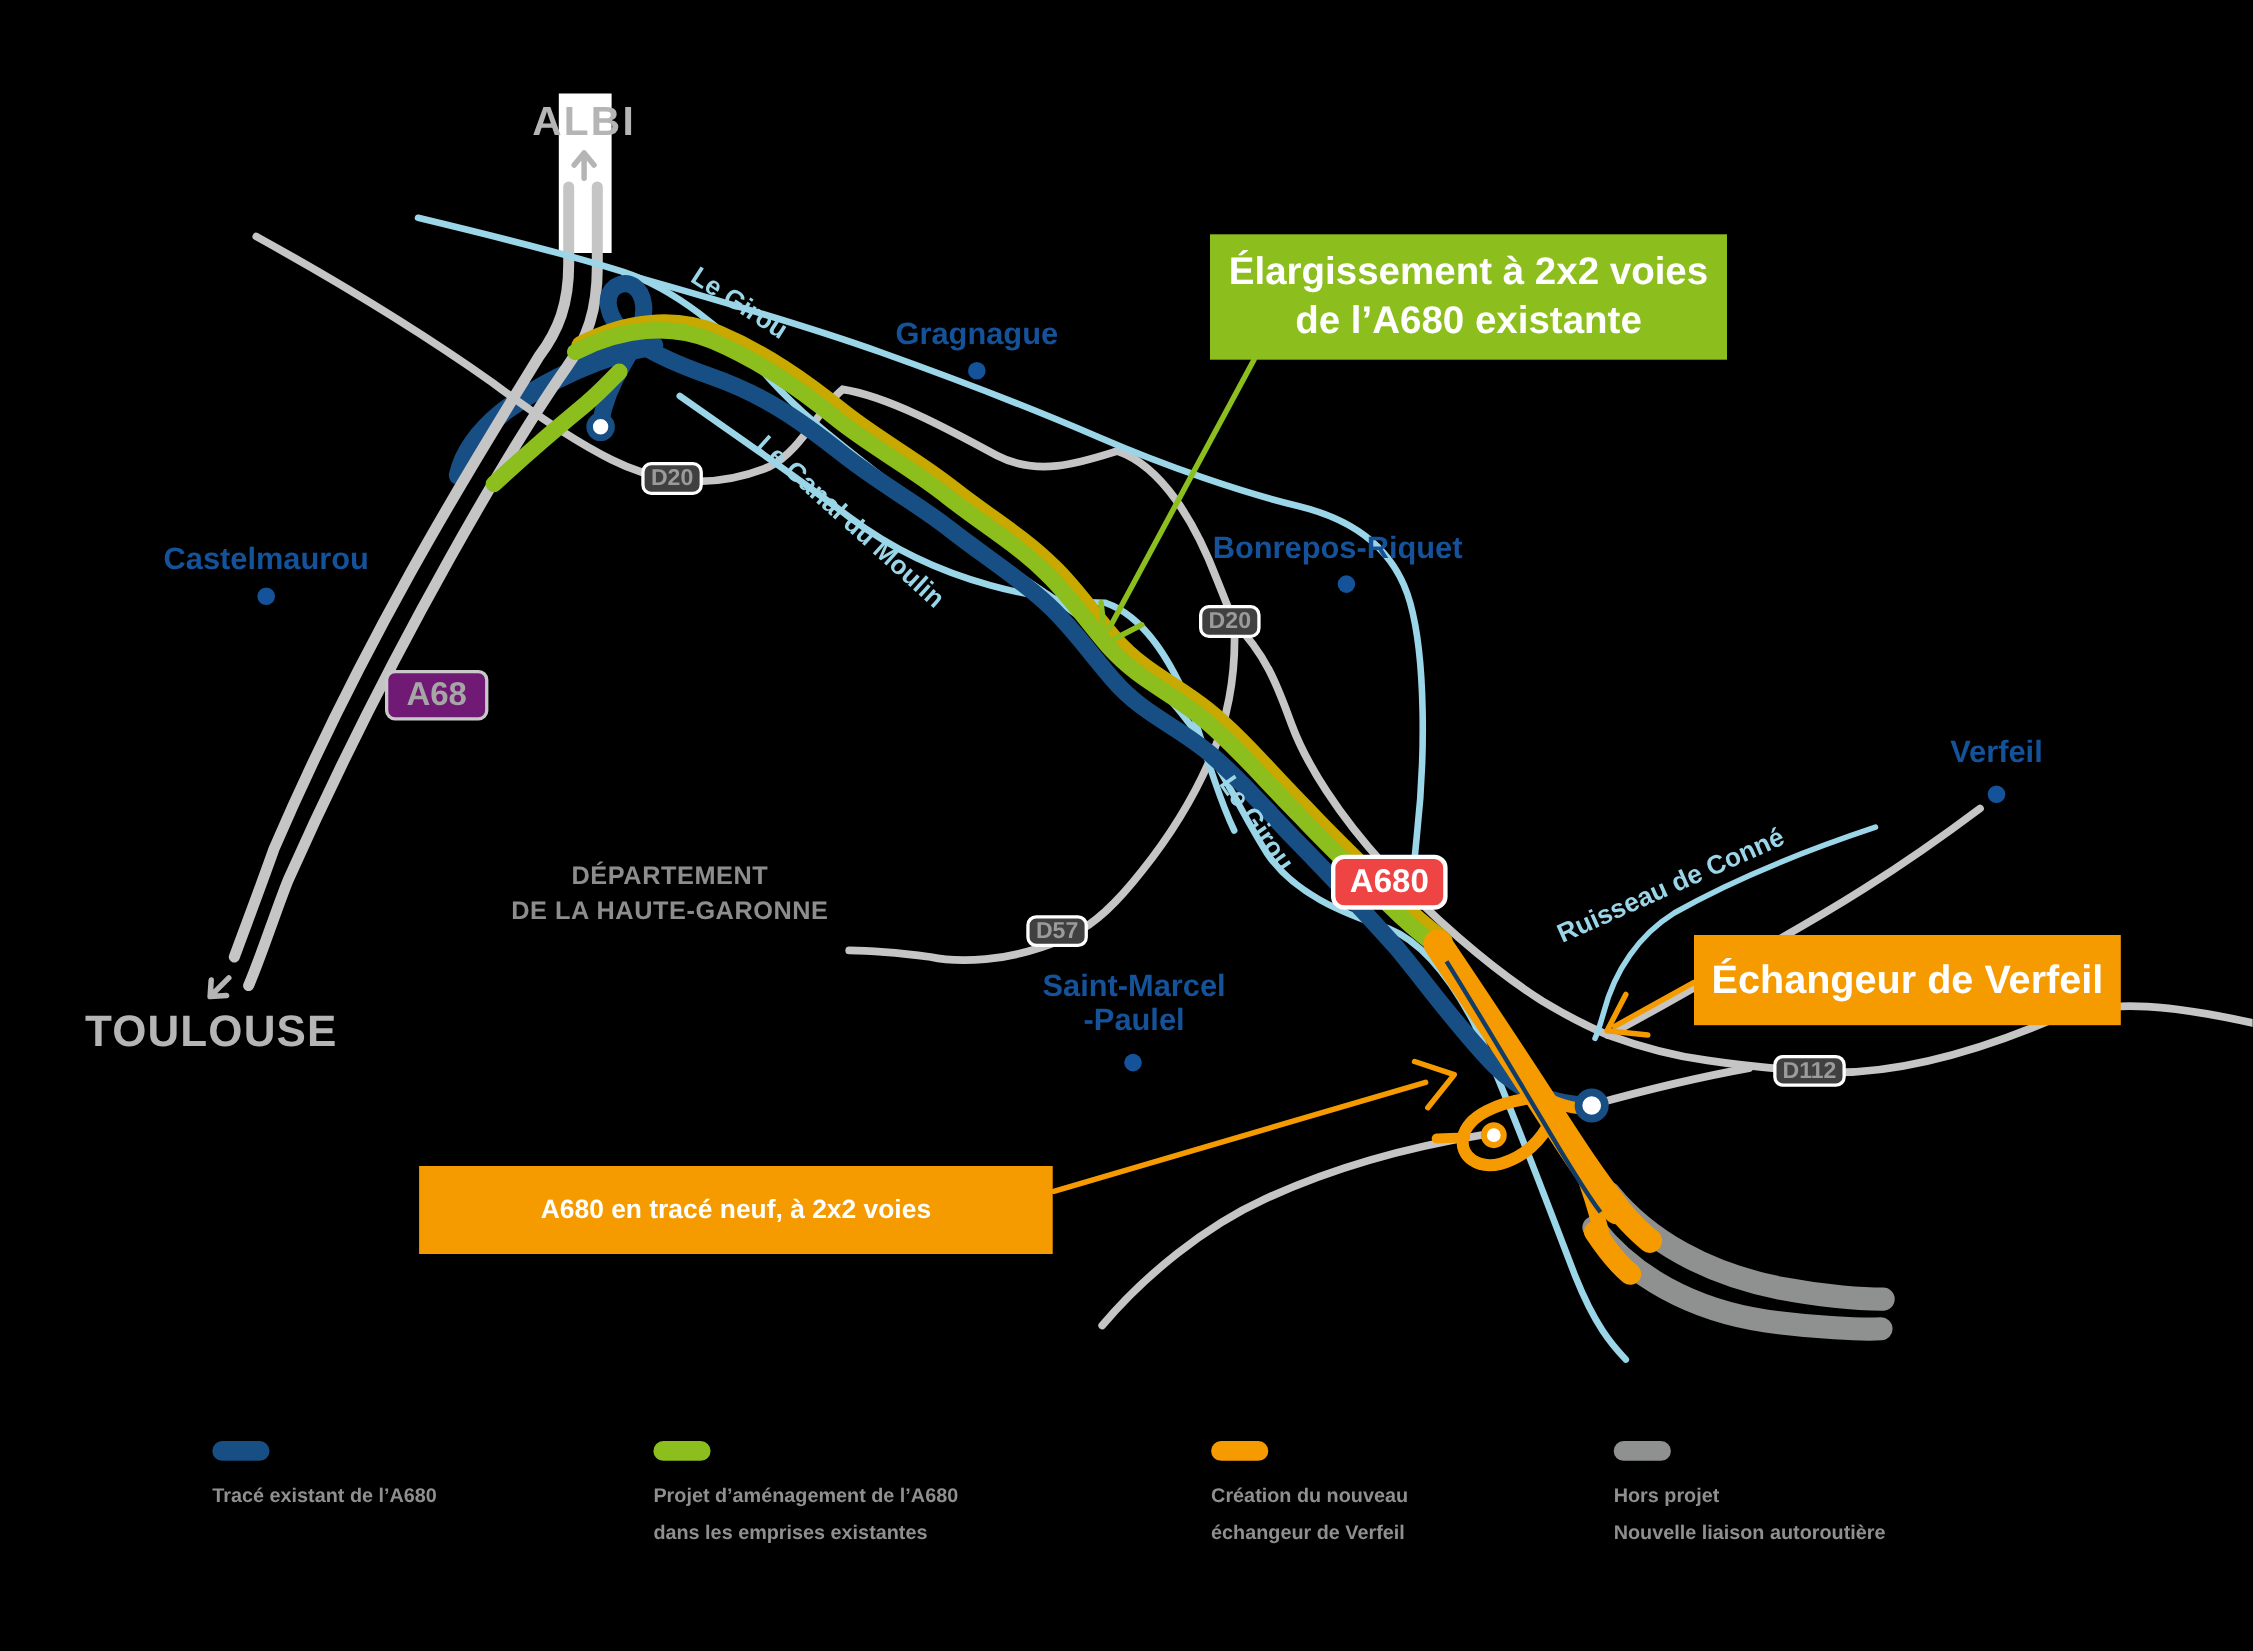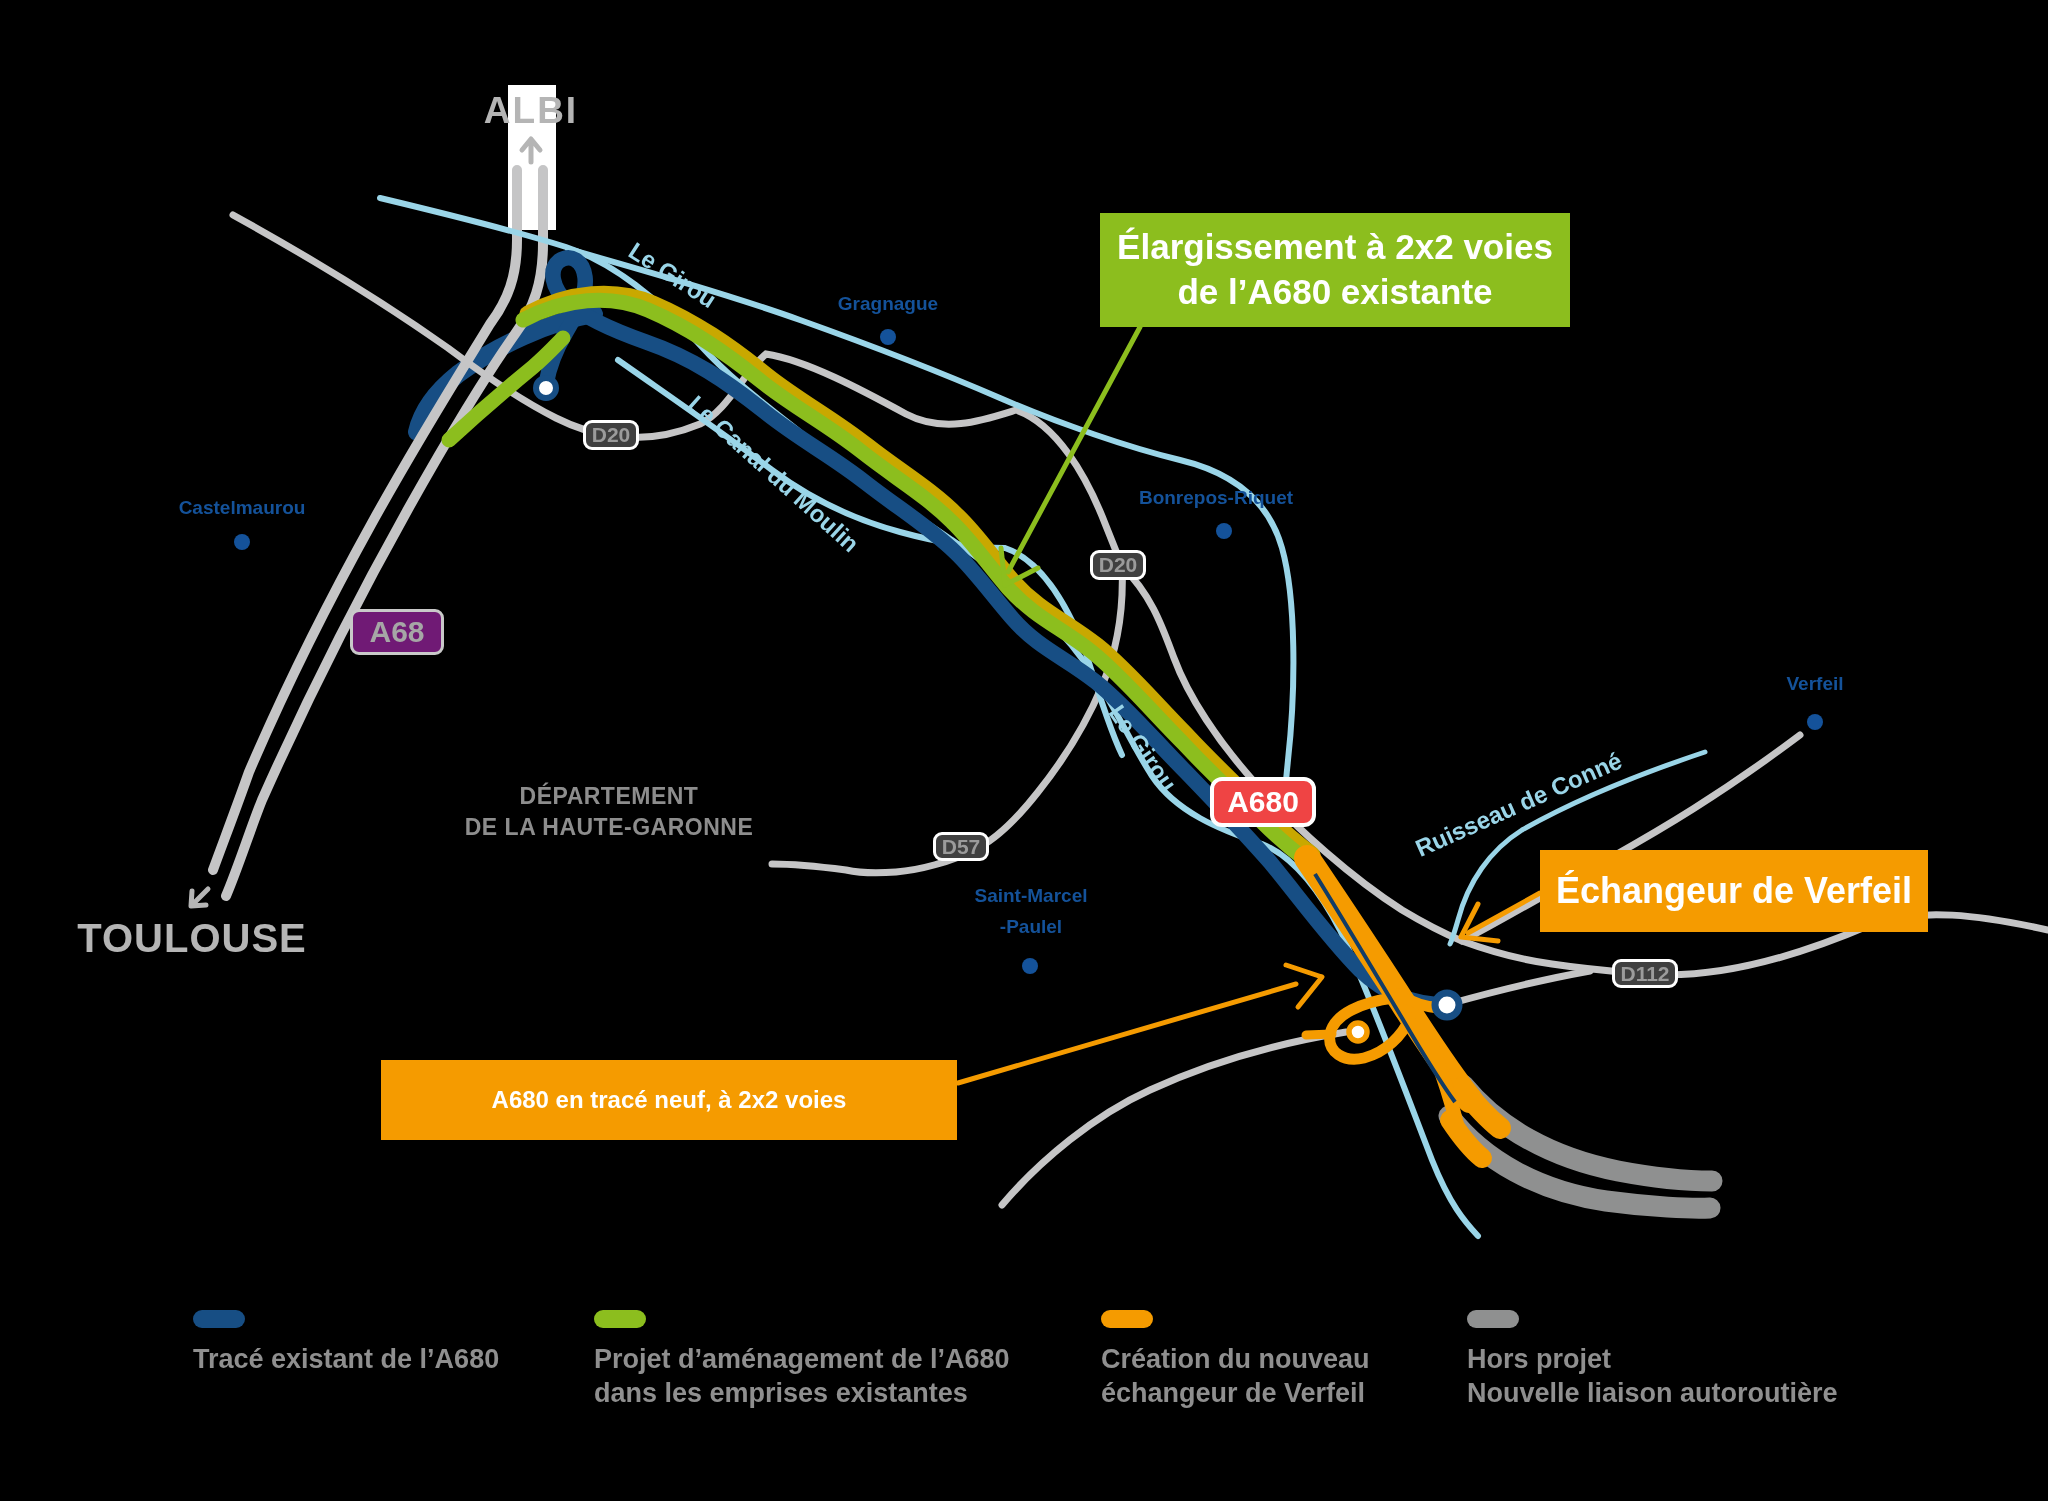--- a/index.html
+++ b/index.html
@@ -1,30 +1,30 @@
 <!DOCTYPE html>
 <html><head>
 <meta charset="utf-8">
 <style>
   html,body{margin:0;padding:0;background:#000;}
   #stage{position:relative;width:2048px;height:1501px;background:#000;overflow:hidden;
          font-family:"Liberation Sans",sans-serif;}
   #map-svg{position:absolute;left:0;top:0;}
   .abs{position:absolute;}
   .city-label{color:#B5B5B5;font-weight:bold;font-size:37px;letter-spacing:2px;text-align:center;white-space:nowrap;}
-  .town-label{color:#14529A;font-weight:bold;font-size:19px;text-align:center;white-space:nowrap;line-height:31px;}
+  .town-label{color:#14529A;font-weight:bold;font-size:28px;text-align:center;white-space:nowrap;line-height:31px;}
   .dept-label{color:#8D8D8D;font-weight:bold;font-size:23px;letter-spacing:.5px;text-align:center;line-height:31px;white-space:nowrap;}
   .badge{box-sizing:border-box;border-radius:9px;text-align:center;font-weight:bold;white-space:nowrap;}
   .badge-d{background:#404040;border:3px solid #FFFFFF;color:#9B9B9B;font-size:21px;line-height:24px;}
   .badge-a68{background:#701a75;border:3px solid #C9C9C9;color:#A6A6A6;font-size:30px;line-height:40px;}
   .badge-a680{background:#ef4444;border:4px solid #FFFFFF;color:#FFFFFF;font-size:30px;line-height:42px;border-radius:12px;}
   .callout{box-sizing:border-box;color:#fff;font-weight:bold;text-align:center;white-space:nowrap;}
   .callout-green{background:#8CBE1E;font-size:35px;line-height:45px;padding-top:11px;}
   .callout-orange{background:#F59B00;}
-  .legend-item{color:#8F8F8F;font-weight:bold;font-size:27px;line-height:34px;white-space:nowrap;}
+  .legend-item{color:#8F8F8F;font-weight:bold;font-size:18px;line-height:34px;white-space:nowrap;}
   .legend-swatch{width:52px;height:18px;border-radius:9px;margin-bottom:14px;}
   .sw-blue{background:#174E84;}
   .sw-green{background:#8CBE1E;}
   .sw-orange{background:#F59B00;}
   .sw-gray{background:#8F9090;}
 </style>
 </head>
 <body>
 
 <div id="stage">

